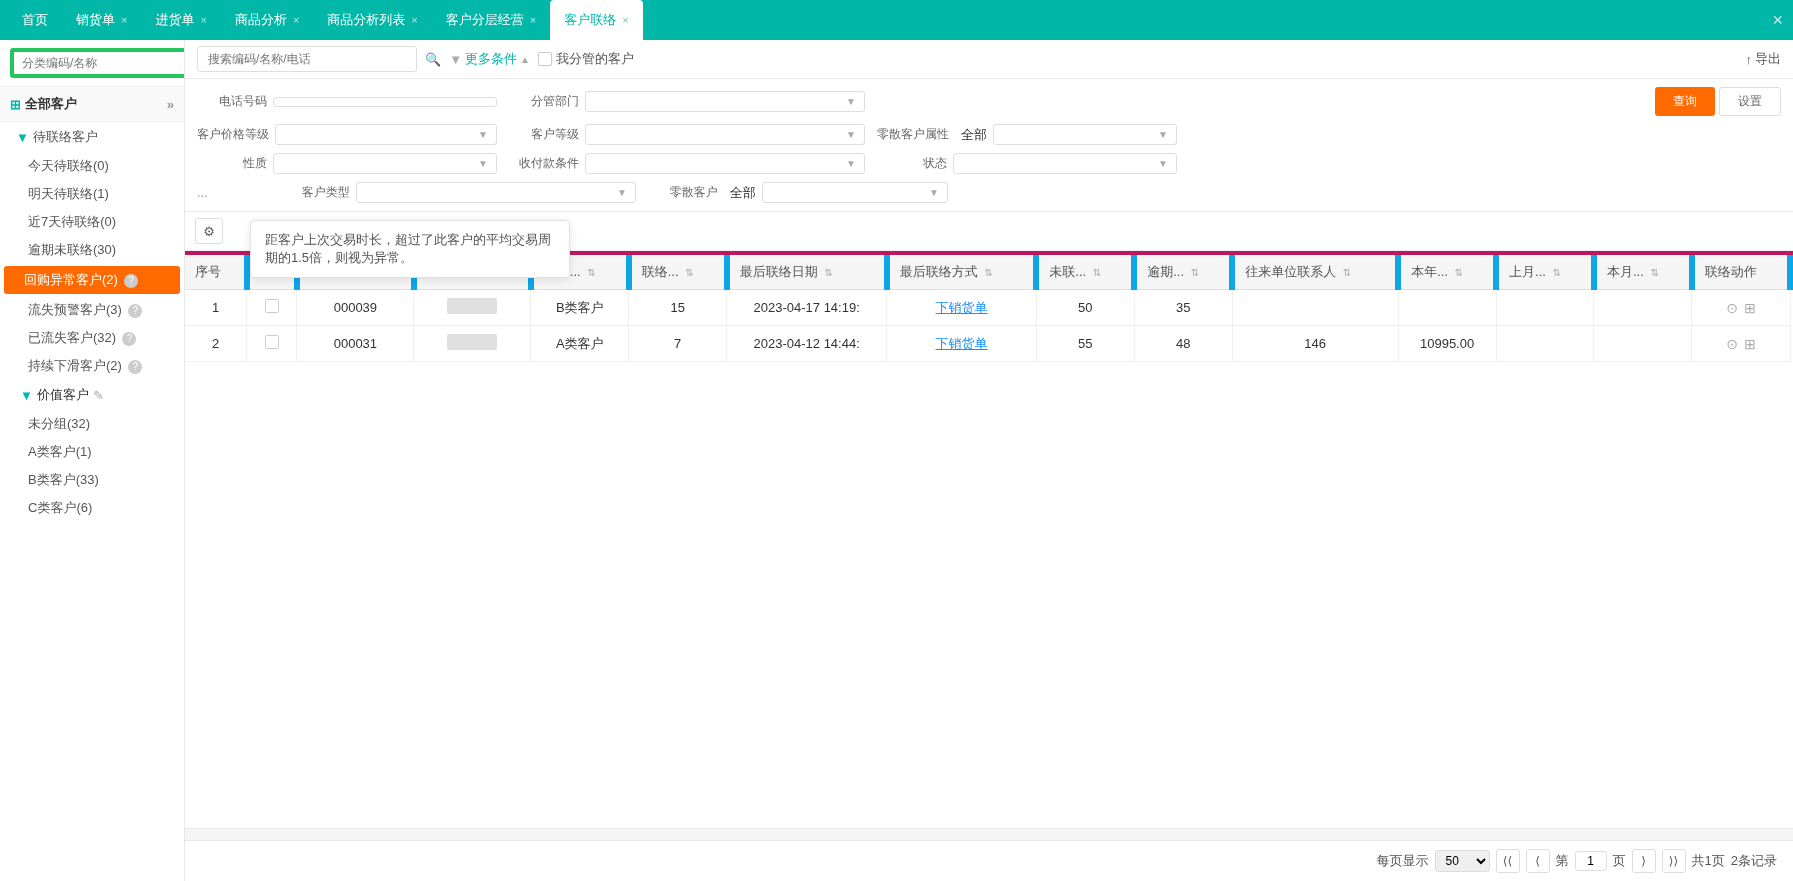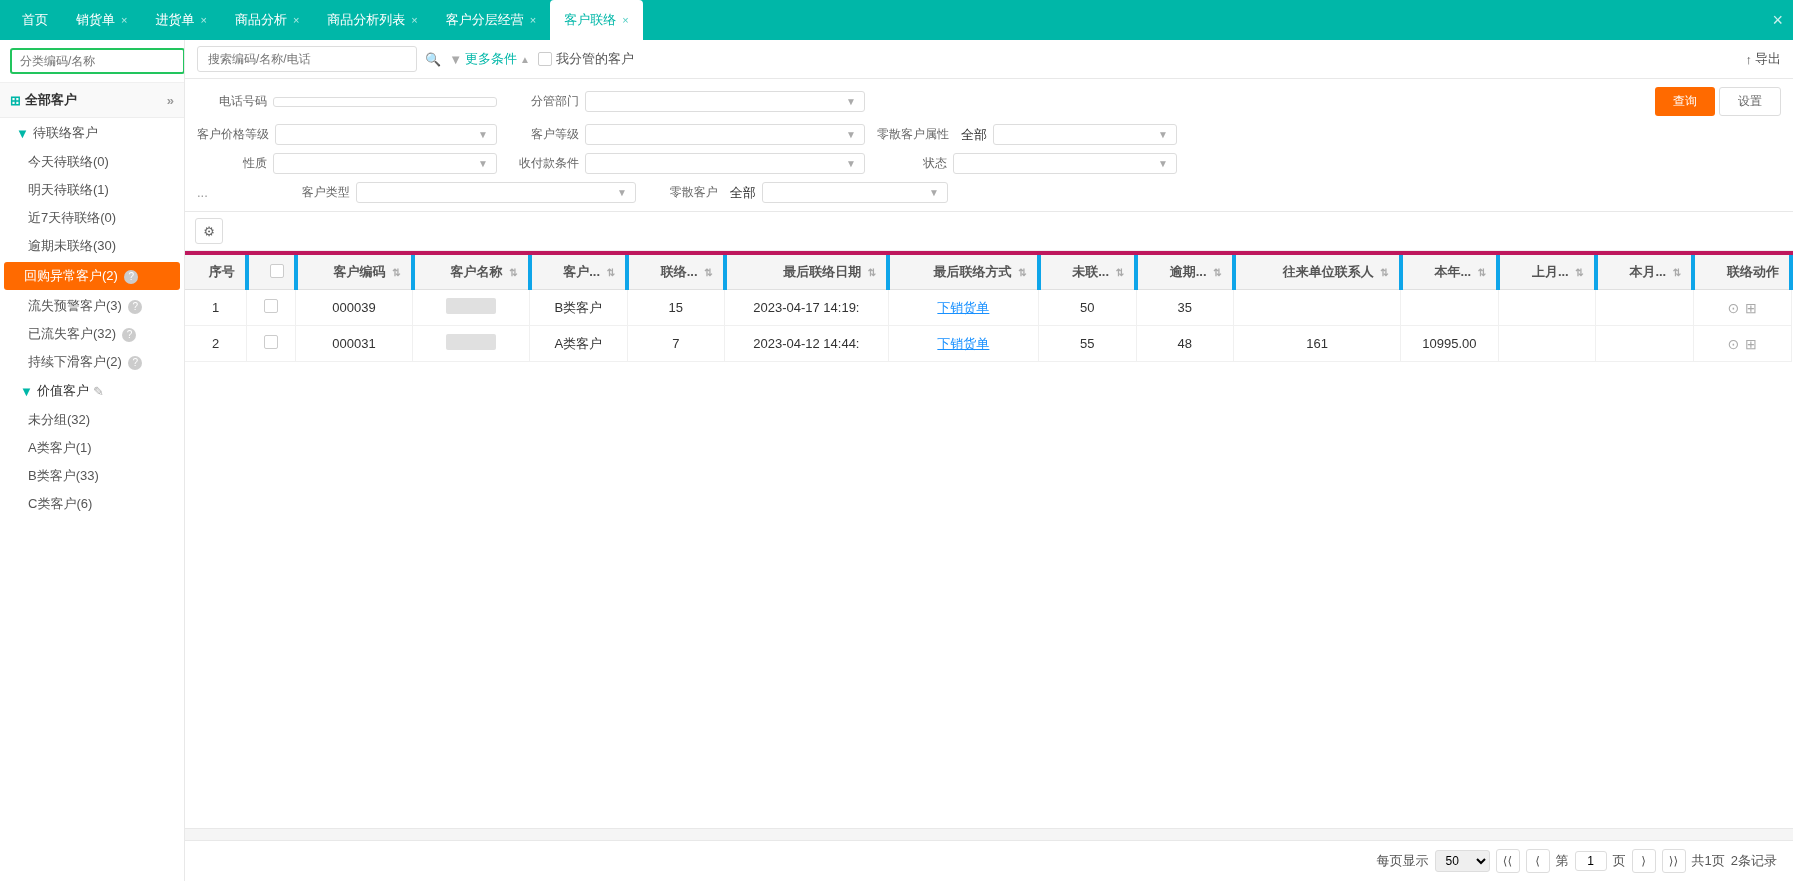--- a/index.html
+++ b/index.html
@@ -50,21 +50,21 @@
       flex-shrink: 0;
     }
     .sidebar-search {
       display: flex;
       align-items: center;
       padding: 8px 10px;
       border-bottom: 1px solid #f0f0f0;
     }
     .sidebar-search input {
       flex: 1;
-      border: 2px solid #22c55e;
+      border: 4px solid #22c55e;
       border-radius: 3px;
       padding: 4px 8px;
       font-size: 12px;
       outline: none;
     }
 
     .sidebar-section-title {
       display: flex;
       align-items: center;
       padding: 8px 10px;
@@ -211,24 +211,24 @@
     table {
       width: 100%;
       border-collapse: collapse;
       font-size: 12px;
     }
     table th {
       background: #f5f5f5;
       color: #555;
       padding: 8px 10px;
       border-bottom: 1px solid #e0e0e0;
-      border-right: 4px solid #0ea5e9;
+      border-right: 6px solid #0ea5e9;
       white-space: nowrap;
-      font-weight: bold;
-      text-align: right;
+      font-weight: normal;
+      text-align: left;
     }
     table th.sortable { cursor: pointer; }
     table th .sort-icon { margin-left: 3px; color: #aaa; font-size: 10px; }
     table td {
       padding: 8px 10px;
       border-bottom: 1px solid #f0f0f0;
       border-right: 1px solid #f0f0f0;
       color: #333;
       text-align: center;
       white-space: nowrap;
@@ -541,20 +541,23 @@
           <label>零散客户</label>
           <span style="margin-left:6px;color:#333">全部</span>
           <div class="field-input" style="width:160px;margin-left:0;">
             <span></span>
             <span class="arrow-down">▼</span>
           </div>
         </div>
       </div>
     </div>
 
+    <div class="tooltip-popup">
+      <span>距客户上次交易时长，超过了此客户的平均交易周期的1.5倍，则视为异常。</span>
+    </div>
 
     <div class="table-settings-row">
       <div class="gear-btn">
         <span>⚙</span>
       </div>
     </div>
 
     <div class="table-area">
       <table>
         <thead>
@@ -603,21 +606,21 @@
       <td>2</td>
       <td><span class="checkbox-custom"></span></td>
       <td>000031</td>
       <td><span style="display:inline-block;width:50px;height:16px;background:#e0e0e0;border-radius:2px;"></span></td>
       <td>A类客户</td>
       <td>7</td>
       <td>2023-04-12 14:44:</td>
       <td><span class="link-text">下销货单</span></td>
       <td>55</td>
       <td>48</td>
-      <td>161</td>
+      <td>146</td>
       <td>10995.00</td>
       <td></td>
       <td></td>
       <td>
         <div class="action-icons">
           <span class="action-icon">⊙</span>
           <span class="action-icon">⊞</span>
         </div>
       </td>
     </tr>

